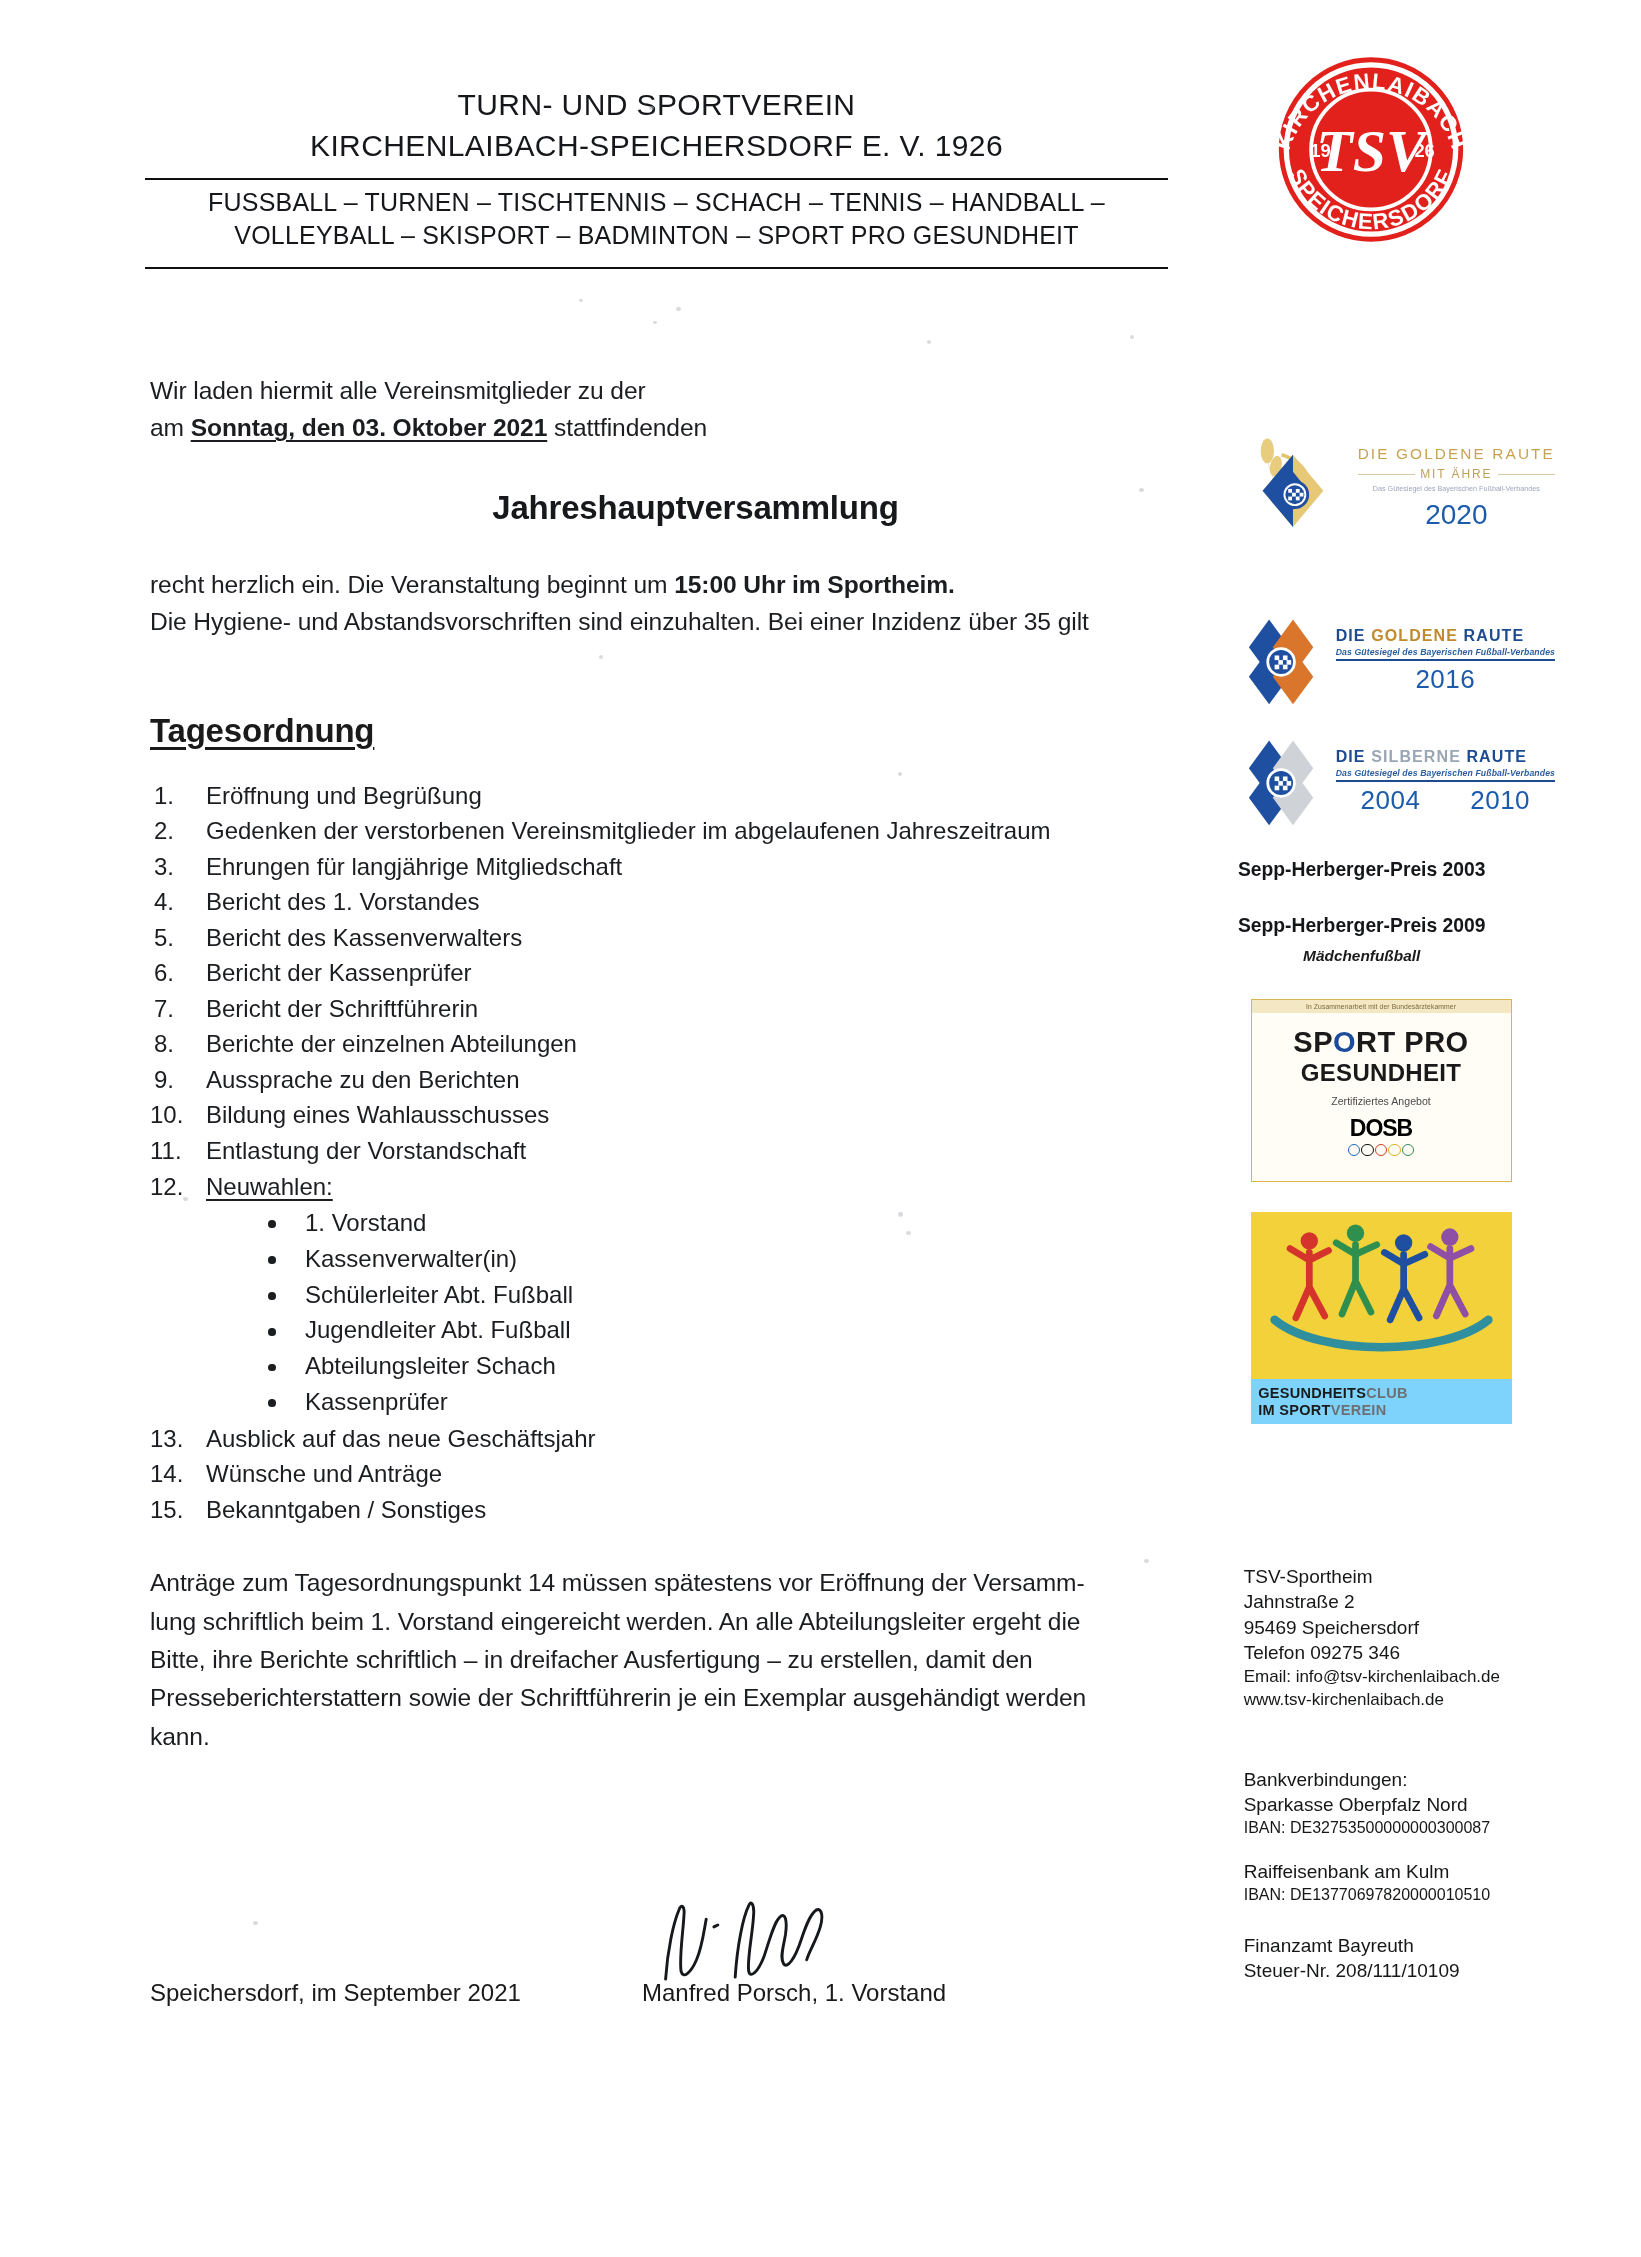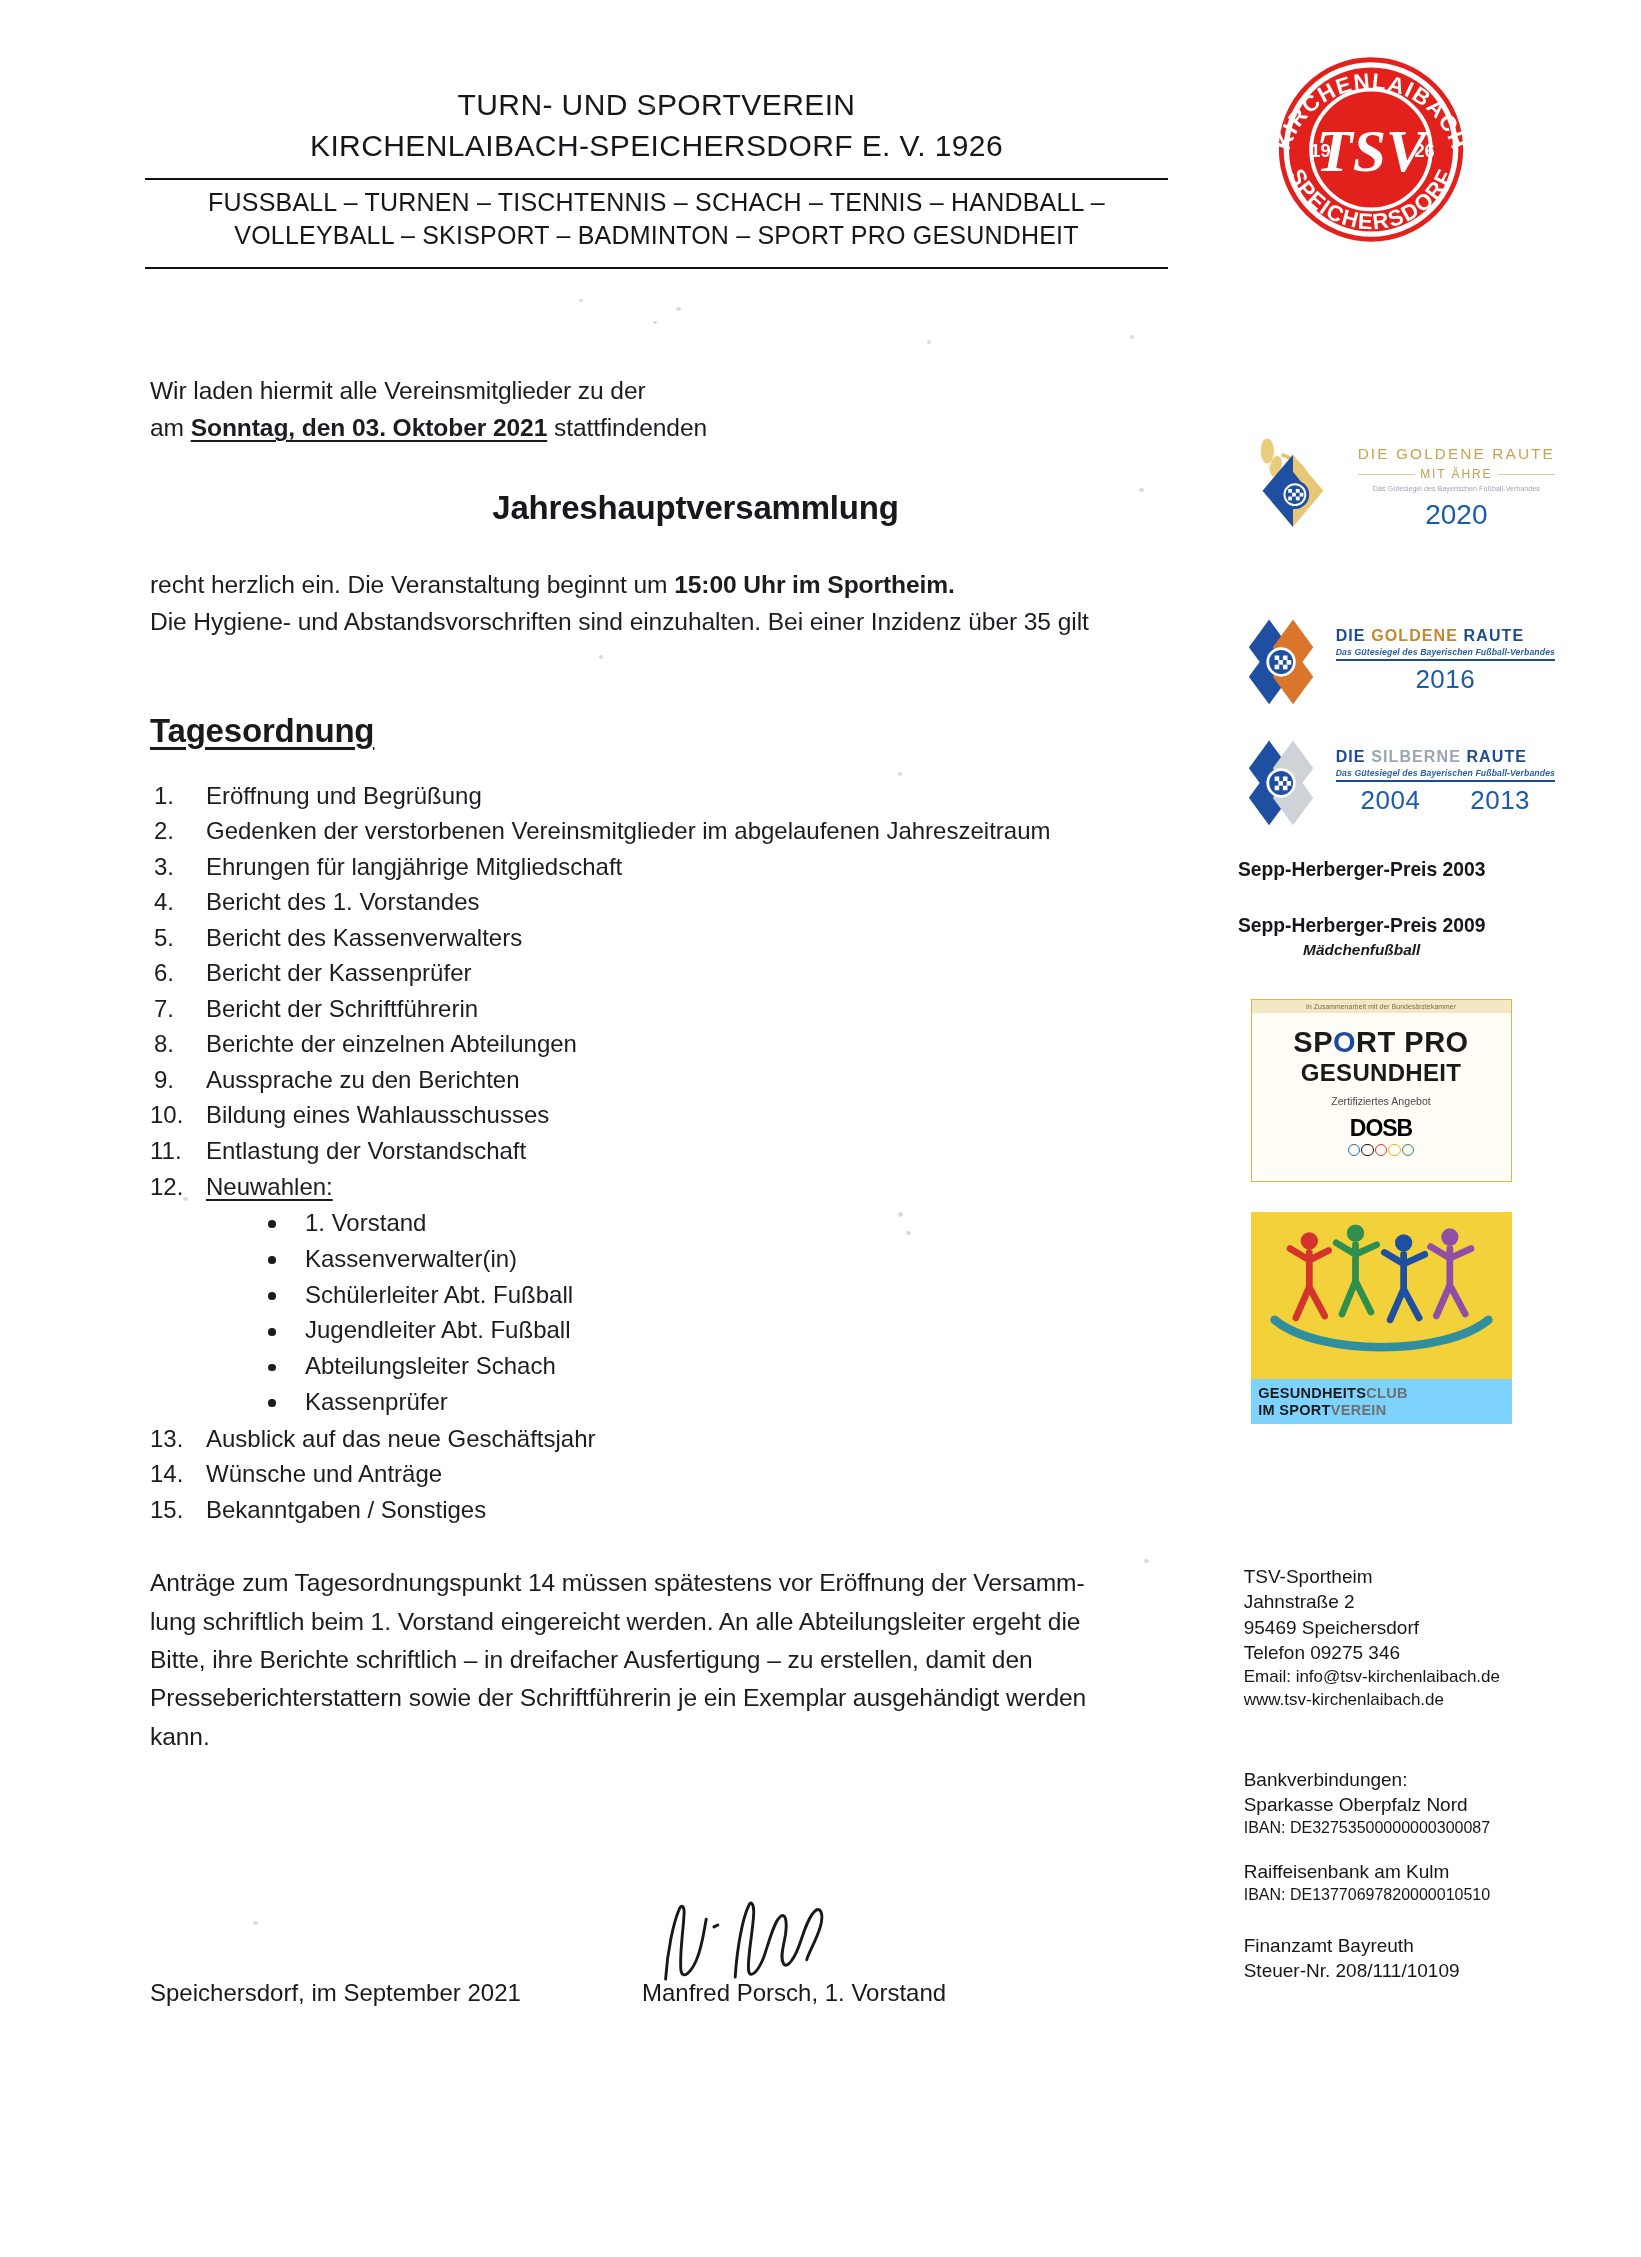--- a/index.html
+++ b/index.html
@@ -171,21 +171,21 @@
     white-space: nowrap;
   }
   .ahre-year {
     text-align: center; font-size: 28px; color: #1c5bab; margin-top: 5.8px;
   }
 
   .prize { position: absolute; left: 1.9px; }
   .prize-2003 { top: 859px; }
   .prize-2009 { top: 915px; }
   .prize-title { font-size: 19.3px; font-weight: bold; color: #14161a; white-space: nowrap; }
-  .prize-sub { font-size: 15.4px; font-weight: bold; font-style: italic; text-align: center; margin-top: 4px; }
+  .prize-sub { font-size: 15.4px; font-weight: bold; font-style: italic; text-align: center; margin-top: 10px; }
 
   .sportpro {
     position: absolute; left: 14.5px; top: 999px;
     width: 261px; height: 183px;
     border: 1px solid #d8b64a;
     background: #fffdf6;
   }
   .sp-topbar {
     font-size: 6.8px; color: #7a6a3a; text-align: center;
     background: #f4e8c4; padding: 2.9px 1.9px; letter-spacing: 0.1px;
@@ -454,21 +454,21 @@
             <rect x="55" y="54" width="5" height="5" fill="#ffffff"></rect>
           <rect x="42" y="59" width="5" height="5" fill="#ffffff"></rect>
             <rect x="51" y="59" width="5" height="5" fill="#ffffff"></rect>
         </svg>
         <div class="raute-txt" style="flex:1">
           <div class="raute-title"><span>DIE </span><span class="hl-silver">SILBERNE</span><span> RAUTE</span></div>
           <div class="raute-sub">Das Gütesiegel des Bayerischen Fußball-Verbandes</div>
           <div class="raute-underline"></div>
           <div class="raute-year two">
             <span>2004</span>
-            <span>2013</span>
+            <span>2010</span>
           </div>
         </div>
       </div>
     </div>
 
     <div class="prize prize-2003">
       <div class="prize-title">Sepp-Herberger-Preis 2003</div>
     </div>
     <div class="prize prize-2009">
       <div class="prize-title">Sepp-Herberger-Preis 2009</div>

